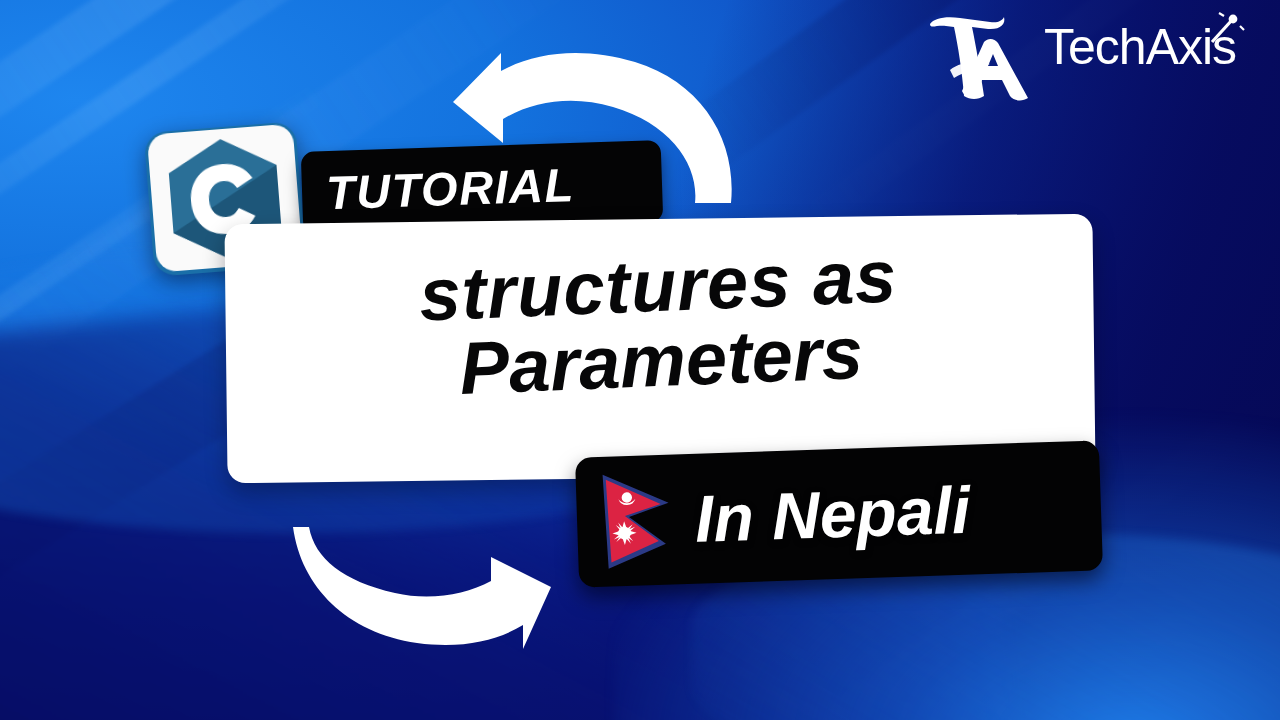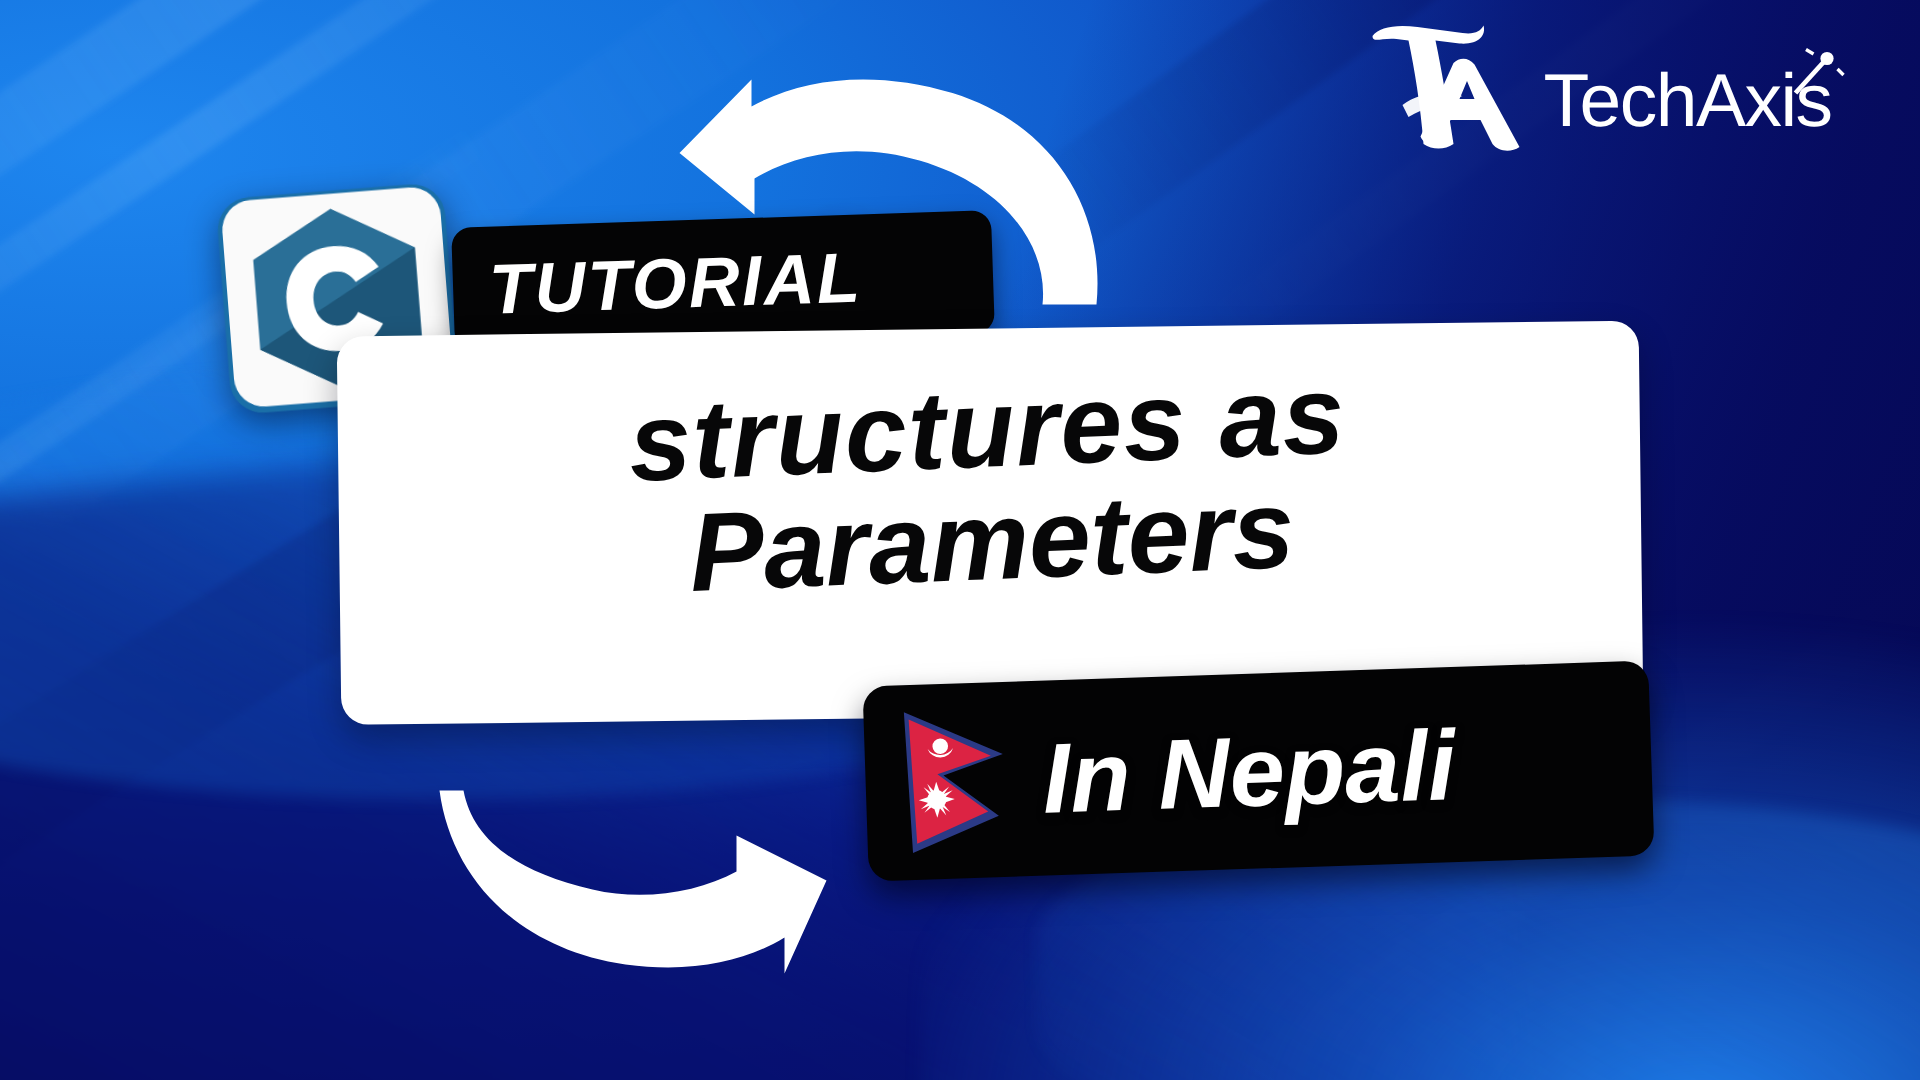--- a/index.html
+++ b/index.html
@@ -173,24 +173,24 @@
     letter-spacing: 0px;
     white-space: nowrap;
     font-stretch: condensed;
     text-shadow: 0 2px 6px rgba(0,0,0,0.6);
   }
   .nepal-flag { width: 78px; height: 100px; flex: none; }
 
   
   .brand {
     position: absolute;
-    right: 39px;
+    right: 24px;
     top: 12px;
     display: flex;
-    align-items: flex-end;
+    align-items: flex-start;
     gap: 8px;
   }
   .brand-mark { width: 116px; height: 92px; flex: none; }
   .brand-word { width: 212px; height: 72px; flex: none; }
 </style>
 </head>
 <body>
 
 <div id="stage">
 

